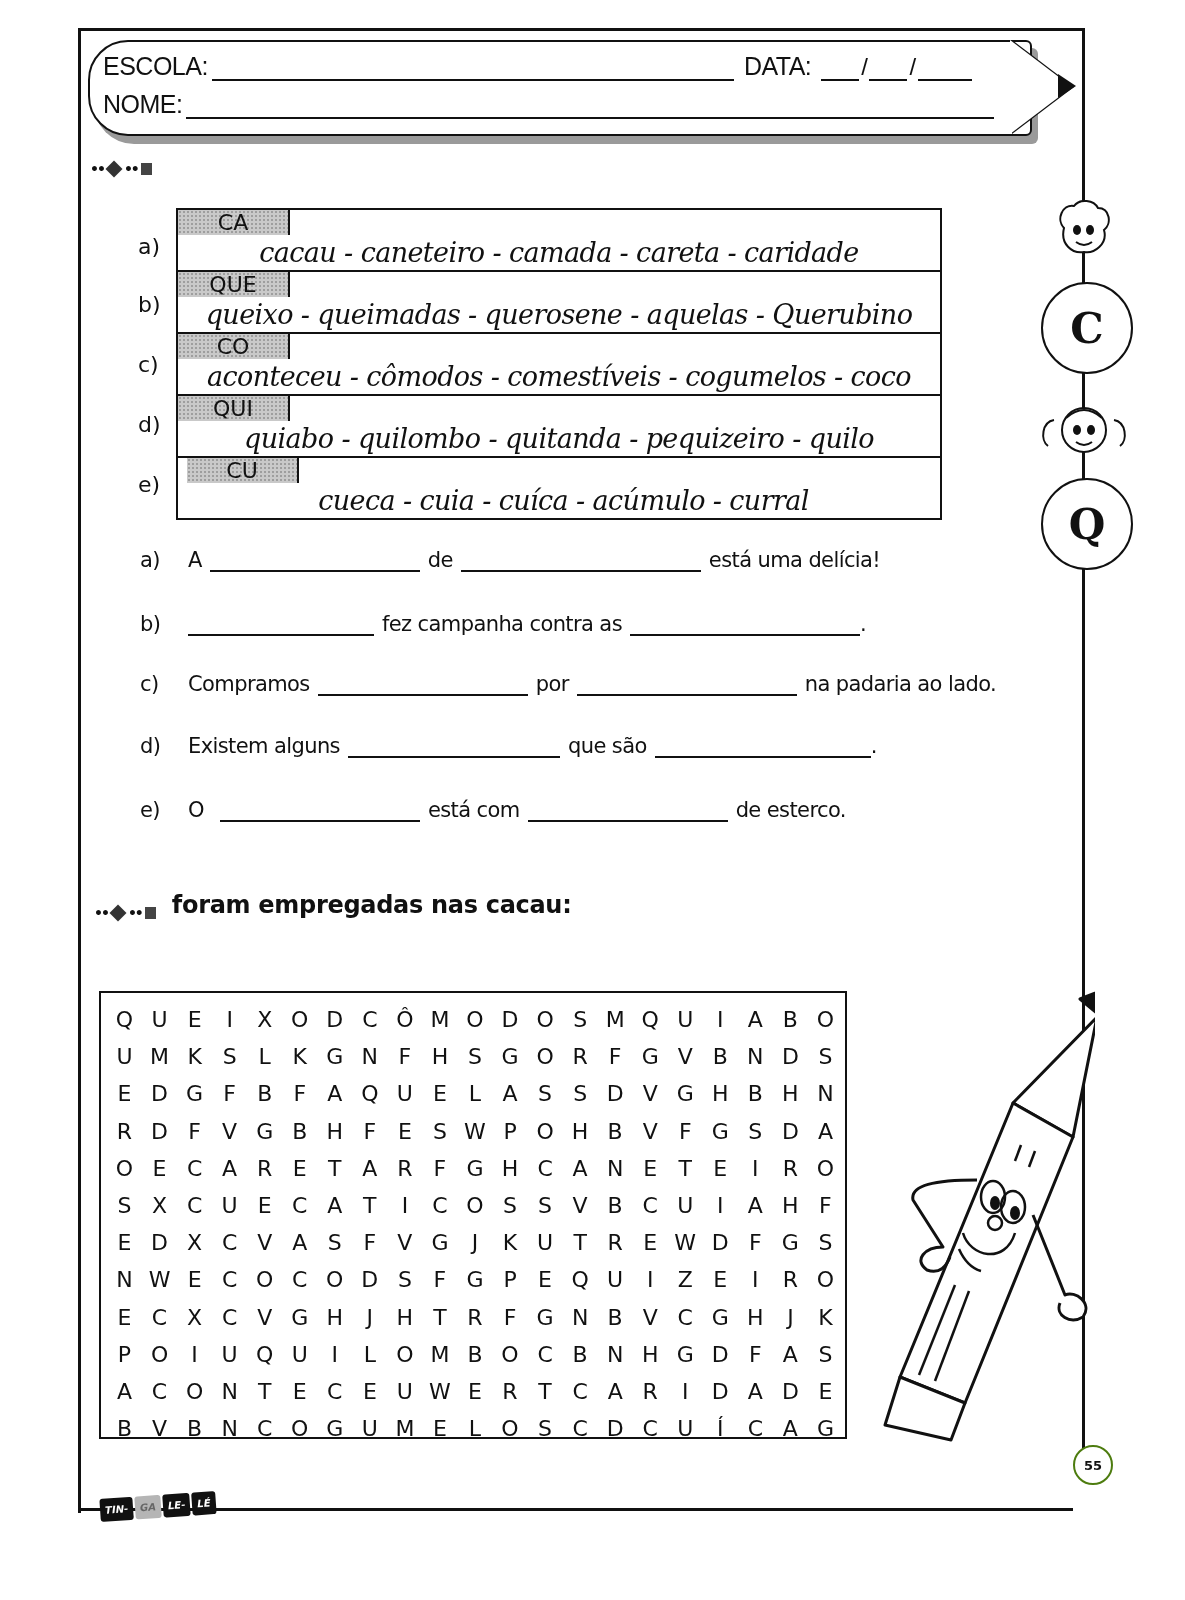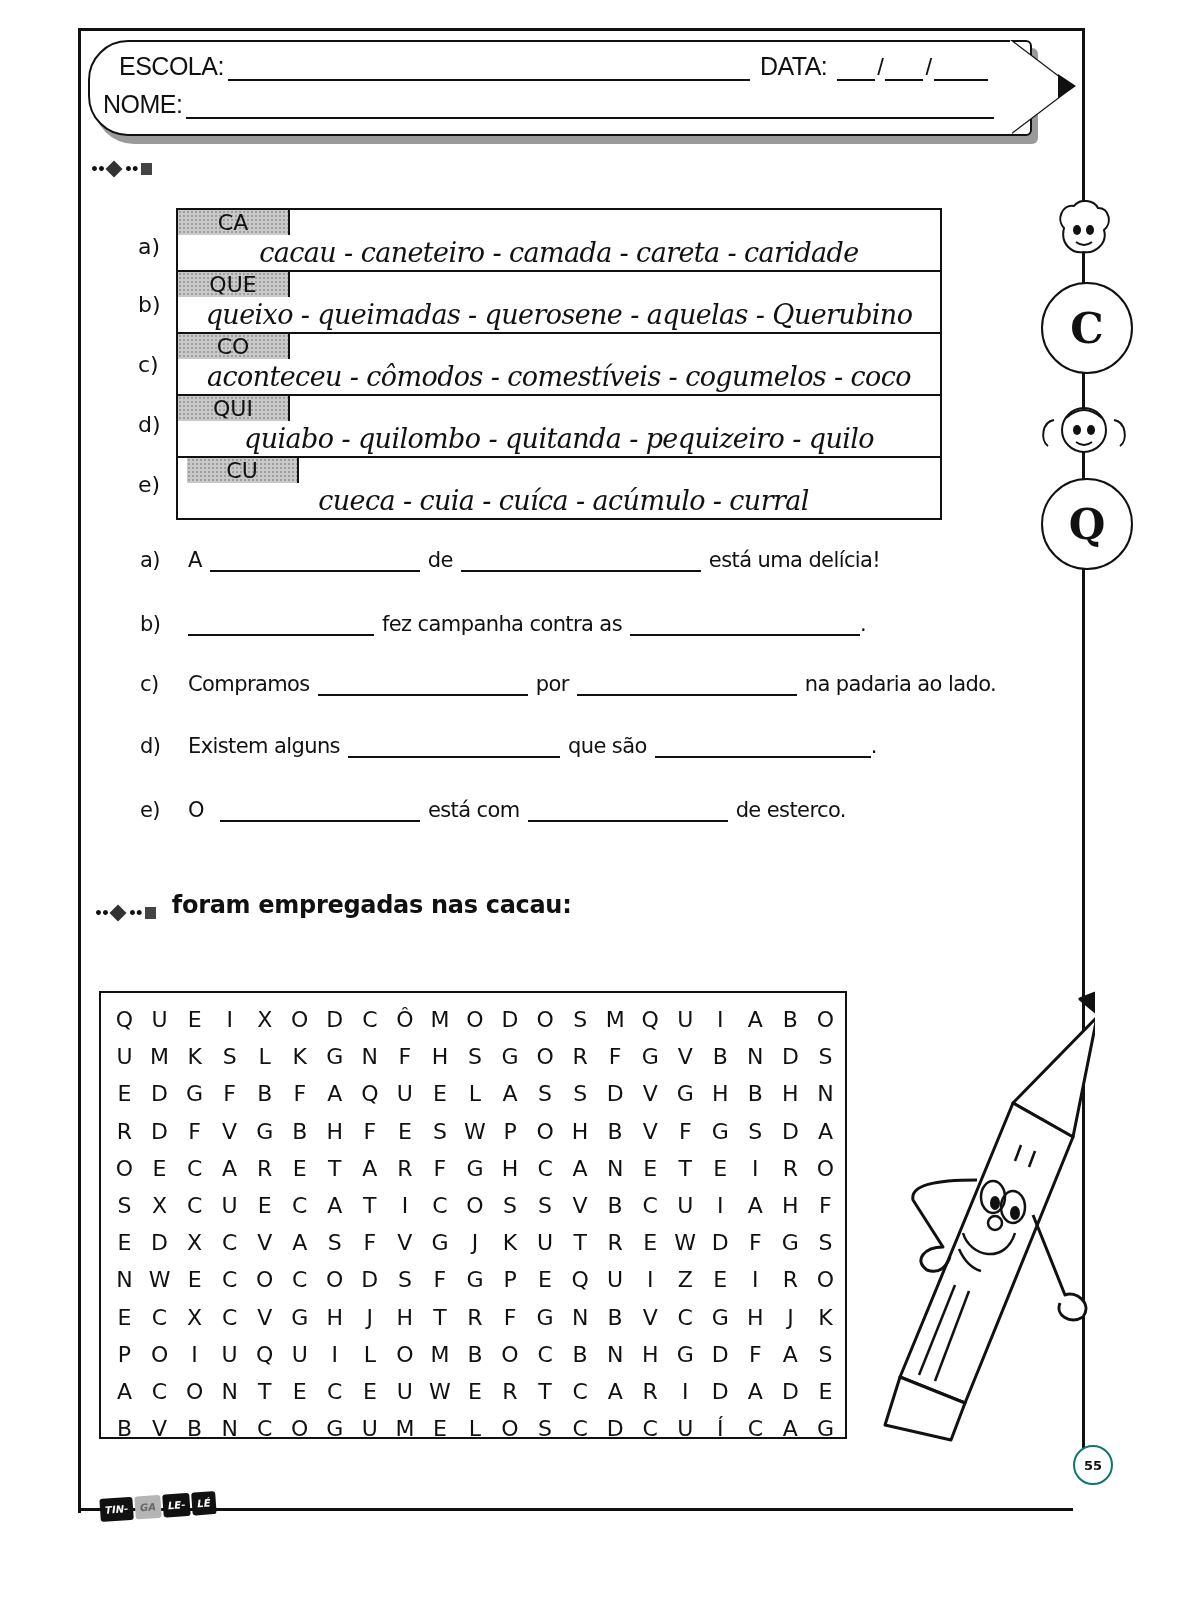--- a/index.html
+++ b/index.html
@@ -6,21 +6,21 @@
   body { width: 1185px; height: 1600px; position: relative; overflow: hidden; font-family: "DejaVu Sans", sans-serif; color: #111; }
   .page-frame { position: absolute; left: 78px; top: 28px; width: 1004px; height: 1482px; border-left: 3px solid #111; border-top: 3px solid #111; }
   .page-frame-right { position: absolute; left: 1082px; top: 28px; width: 3px; height: 1437px; background: #111; }
   .page-frame-bottom { position: absolute; left: 78px; top: 1508px; width: 995px; height: 3px; background: #111; }
 
   
   .header-pencil { position: absolute; left: 88px; top: 40px; width: 940px; height: 92px; border: 2px solid #111; border-radius: 40px 6px 6px 40px; background: #fff; box-shadow: 6px 8px 0 #9a9a9a; }
   .header-tip { position: absolute; left: 1010px; top: 40px; width: 0; height: 0; border-top: 47px solid transparent; border-bottom: 47px solid transparent; border-left: 62px solid #fff; filter: drop-shadow(2px 0 0 #111); }
   .header-tip-lead { position: absolute; left: 1058px; top: 74px; width: 0; height: 0; border-top: 12px solid transparent; border-bottom: 12px solid transparent; border-left: 18px solid #111; }
   .header-row { position: absolute; left: 103px; display: flex; align-items: flex-end; font-family: "Liberation Sans", sans-serif; font-size: 25px; letter-spacing: -0.5px; }
-  .header-row.escola { top: 52px; margin-left: 16px; }
+  .header-row.escola { top: 52px; }
   .header-row.nome { top: 90px; }
   .field-line { border-bottom: 2px solid #111; height: 22px; margin-left: 4px; display: inline-block; }
   .date-seg { border-bottom: 2px solid #111; height: 22px; width: 38px; display: inline-block; }
   .slash { font-size: 24px; margin: 0 2px; }
 
   
   .instruction { position: absolute; display: flex; align-items: flex-start; font-family: "DejaVu Sans", sans-serif; font-weight: bold; font-size: 24px; letter-spacing: -0.3px; line-height: 34px; }
   .bullet { display: inline-flex; align-items: center; margin-right: 16px; margin-top: 8px; }
   .bullet .dots { font-size: 14px; letter-spacing: -2px; }
   .bullet .diamond { width: 12px; height: 12px; background: #333; transform: rotate(45deg); margin: 0 4px; }
@@ -44,21 +44,21 @@
   .side-circle { position: absolute; left: 1041px; width: 88px; height: 88px; border: 2px solid #111; border-radius: 50%; background: #fff; display: flex; align-items: center; justify-content: center; font-family: "DejaVu Serif", serif; font-weight: bold; font-size: 42px; }
   .kid-face { position: absolute; left: 1054px; width: 60px; height: 58px; }
 
   
   .grid { position: absolute; left: 99px; top: 991px; width: 748px; height: 448px; border: 2px solid #111; box-sizing: border-box; padding: 8px 2px 0 6px; }
   .grid-row { display: flex; justify-content: space-between; height: 37.2px; align-items: center; }
   .grid-cell { width: 35px; text-align: center; font-family: "DejaVu Sans", sans-serif; font-size: 22px; }
 
   .pencil-mascot { position: absolute; left: 855px; top: 985px; width: 240px; height: 460px; }
 
-  .page-number { position: absolute; left: 1073px; top: 1445px; width: 36px; height: 36px; border: 2px solid #0f766e; border-radius: 50%; background: #fff; display: flex; align-items: center; justify-content: center; font-family: "DejaVu Sans", sans-serif; font-weight: bold; font-size: 13px; text-align: center; }
+  .page-number { position: absolute; left: 1073px; top: 1445px; width: 36px; height: 36px; border: 2px solid #4d7c0f; border-radius: 50%; background: #fff; display: flex; align-items: center; justify-content: center; font-family: "DejaVu Sans", sans-serif; font-weight: bold; font-size: 13px; text-align: center; }
 
   .logo { position: absolute; left: 100px; top: 1495px; display: flex; gap: 2px; transform: rotate(-4deg); }
   .logo-block { background: #111; color: #fff; font-family: "DejaVu Sans", sans-serif; font-weight: bold; font-style: italic; font-size: 10px; padding: 6px 5px; border-radius: 3px; }
   .logo-block.gray { background: #b5b5b5; color: #666; }
 </style>
 </head>
 <body>
 
 <div class="page-frame"></div>
 <div class="page-frame-right"></div>

